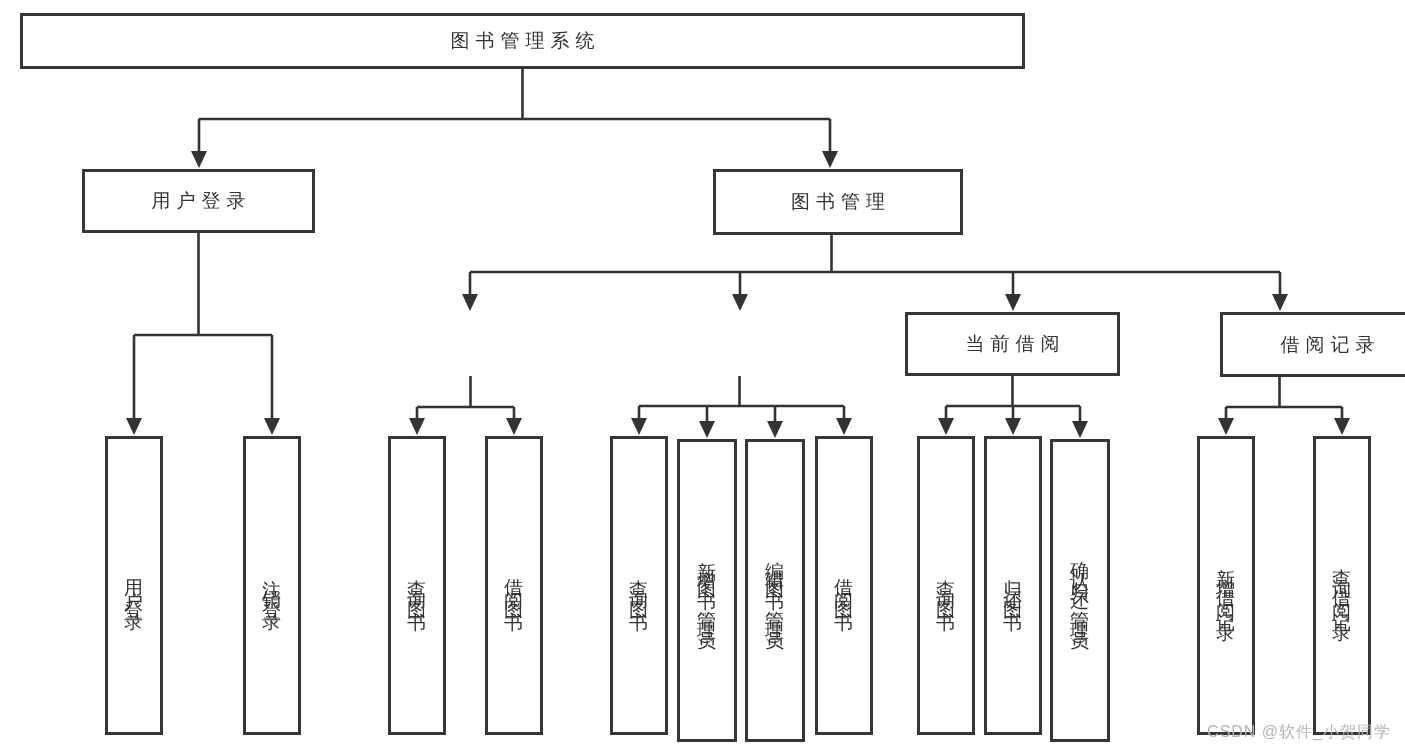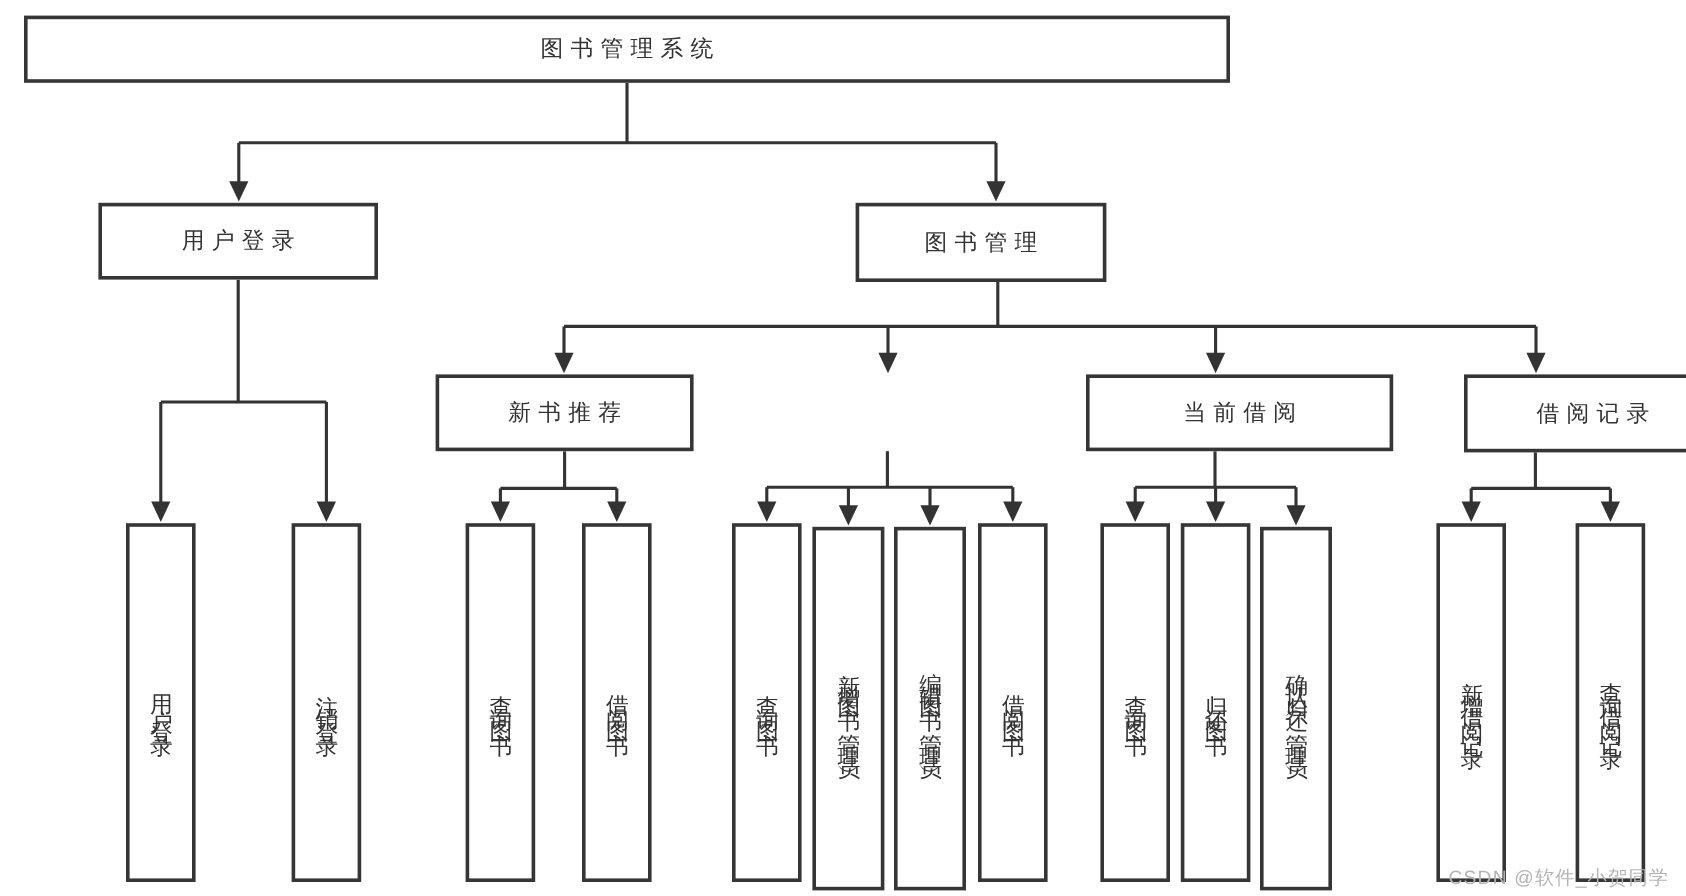--- a/index.html
+++ b/index.html
@@ -132,28 +132,25 @@
     </g>
   </svg>
 
   <div class="node h" style="left:20px; top:13px; width:1005px; height:56px;">
     <span>图书管理系统</span>
   </div>
 
   <div class="node h" style="left:82px; top:169px; width:233px; height:64px;">
     <span>用户登录</span>
   </div>
-  <div class="node h" style="left:713px; top:169px; width:209px; height:66px;">
+  <div class="node h" style="left:713px; top:169px; width:250px; height:66px;">
     <span>图书管理</span>
   </div>
 
-  <div class="node h" style="left:363px; top:312px; width:215px; height:64px;">
-    <span>新书推荐</span>
-  </div>
-  <div class="node h" style="left:905px; top:312px; width:256px; height:64px;">
+  <div class="node h" style="left:905px; top:312px; width:215px; height:64px;">
     <span>当前借阅</span>
   </div>
   <div class="node h" style="left:1220px; top:312px; width:215px; height:65px;">
     <span>借阅记录</span>
   </div>
 
   <div class="node v" style="left:105px; top:436px; width:58px; height:299px;">
     <span>用户登录</span>
   </div>
   <div class="node v" style="left:243px; top:436px; width:58px; height:299px;">

